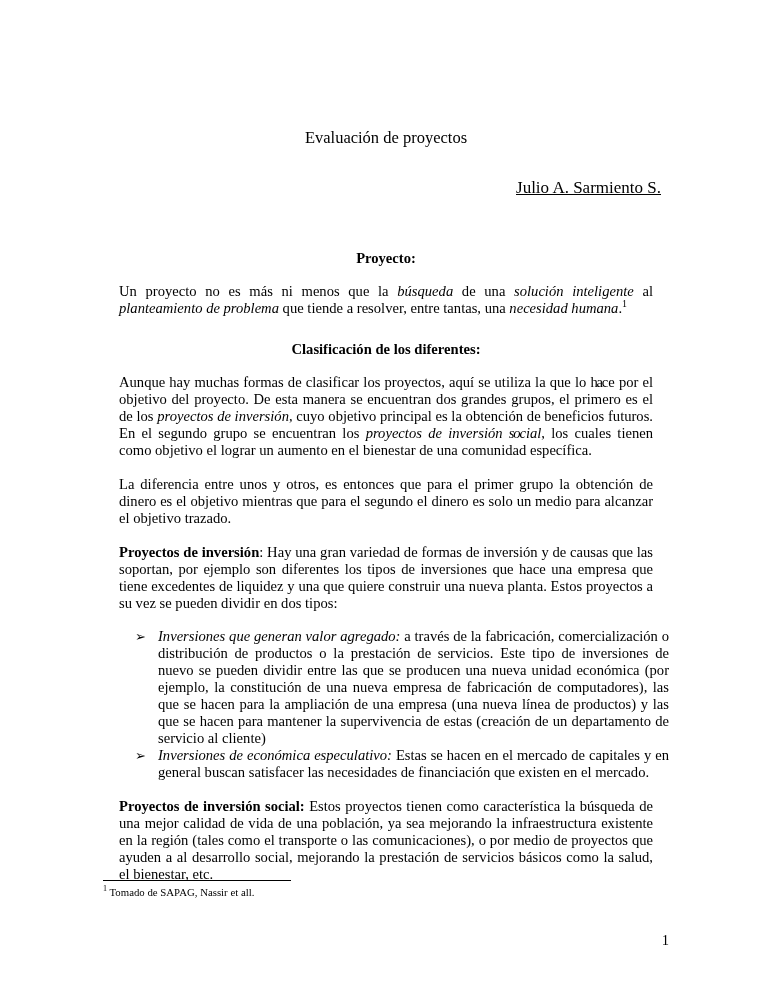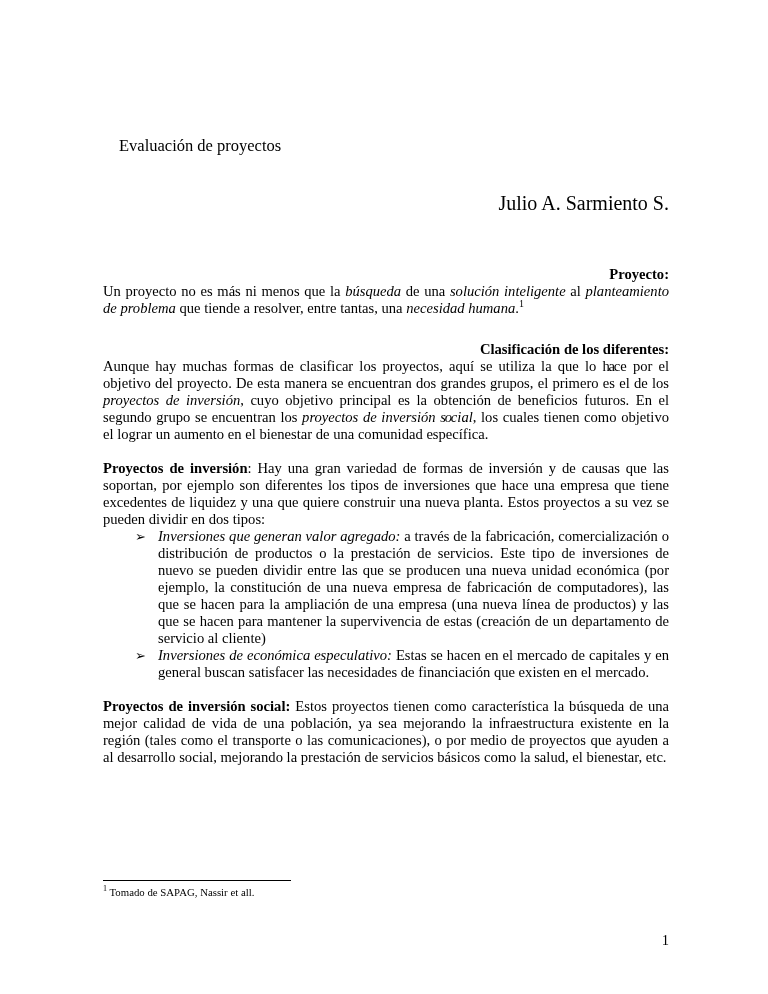--- a/index.html
+++ b/index.html
@@ -18,48 +18,50 @@
   }
   .content {
     position: absolute;
     left: 103px;
     top: 0;
     width: 566px;
   }
 
   
   .doc-title {
+    text-align: center;
     font-size: 16.5px;
     line-height: 18px;
-    margin: 16px;
+    margin: 8px;
     padding-top: 121px;
     font-weight: normal;
   }
   .doc-author {
     text-align: right;
-    font-size: 20px;
+    font-size: 17px;
     line-height: 17px;
-    margin: 0;
+    margin: 8px;
     padding-top: 24px;
+    text-decoration: underline;
   }
 
   
   .para {
     font-size: 14.6px;
     line-height: 17px;
     text-align: justify;
     text-justify: inter-word;
-    margin: 0;
+    margin: 16px;
   }
   .section-heading {
     font-weight: bold;
     font-size: 14.6px;
     line-height: 17px;
     margin: 0;
-    text-align: right;
+    text-align: center;
   }
   .it { font-style: italic; }
   .bd { font-weight: bold; }
   .tight { letter-spacing: -1.2px; }
   sup.fn {
     font-size: 10px;
     vertical-align: super;
     line-height: 0;
   }
 
@@ -143,20 +145,23 @@
     <div class="blk-proyecto">
       <div class="section-heading">Proyecto:</div>
       <p class="para"><span>Un proyecto no es más ni menos que la </span><span class="it">búsqueda</span><span> de una </span><span class="it">solución inteligente</span><span> al </span><span class="it">planteamiento de problema</span><span> que tiende a resolver, entre tantas, una </span><span class="it">necesidad humana</span><span>.</span><sup class="fn">1</sup></p>
     </div>
 
     <div class="blk-clasificacion">
       <div class="section-heading">Clasificación de los diferentes:</div>
       <p class="para"><span>Aunque hay muchas formas de clasificar los proyectos, aquí se utiliza la que lo </span><span class="tight">ha</span><span>ce por el objetivo del proyecto. De esta manera se encuentran dos grandes grupos, el primero es el de los </span><span class="it">proyectos de inversión</span><span>, cuyo objetivo principal es la obtención de beneficios futuros. En el segundo grupo se encuentran los </span><span class="it">proyectos de inversión </span><span class="it tight">so</span><span class="it">cial</span><span>, los cuales tienen como objetivo el lograr un aumento en el bienestar de una comunidad específica.</span></p>
     </div>
 
+    <div class="blk-diferencia">
+      <p class="para">La diferencia entre unos y otros, es entonces que para el primer grupo la obtención de dinero es el objetivo mientras que para el segundo el dinero es solo un medio para alcanzar el objetivo trazado.</p>
+    </div>
 
     <div class="blk-inversion">
       <p class="para"><span class="bd">Proyectos de inversión</span><span>: Hay una gran variedad de formas de inversión y de causas que las soportan, por ejemplo son diferentes los tipos de inversiones que hace una empresa que tiene excedentes de liquidez  y una que quiere construir una nueva planta. Estos proyectos a su vez se pueden dividir en dos tipos:</span></p>
 
       <ul class="bullets">
         <li class="bullet-item">
           <span class="bullet-marker">➢</span>
           <span class="it">Inversiones que generan   valor agregado:</span><span> a través de la fabricación, comercialización o distribución de productos o la prestación de servicios. Este tipo de inversiones de nuevo se pueden dividir entre las que se producen una nueva unidad económica (por  ejemplo, la constitución de una nueva empresa de fabricación de computadores), las que se hacen para la ampliación de  una empresa (una nueva línea de productos) y las que se hacen para mantener la supervivencia de estas (creación de un departamento de servicio al cliente)</span>
         </li>
         <li class="bullet-item">

